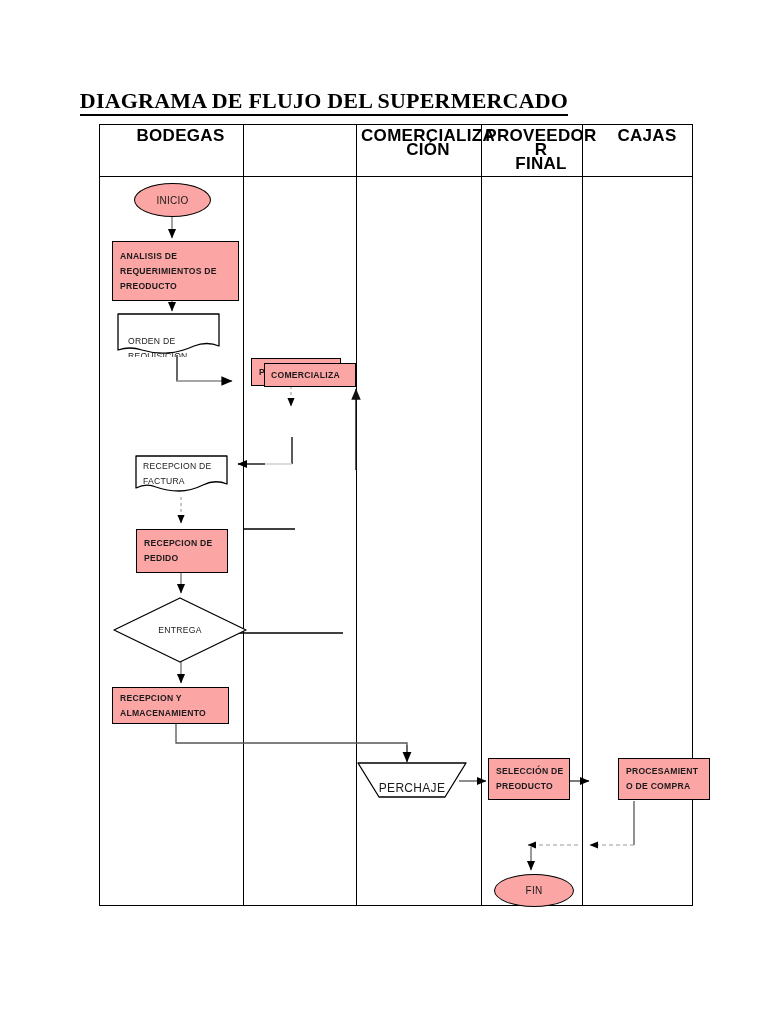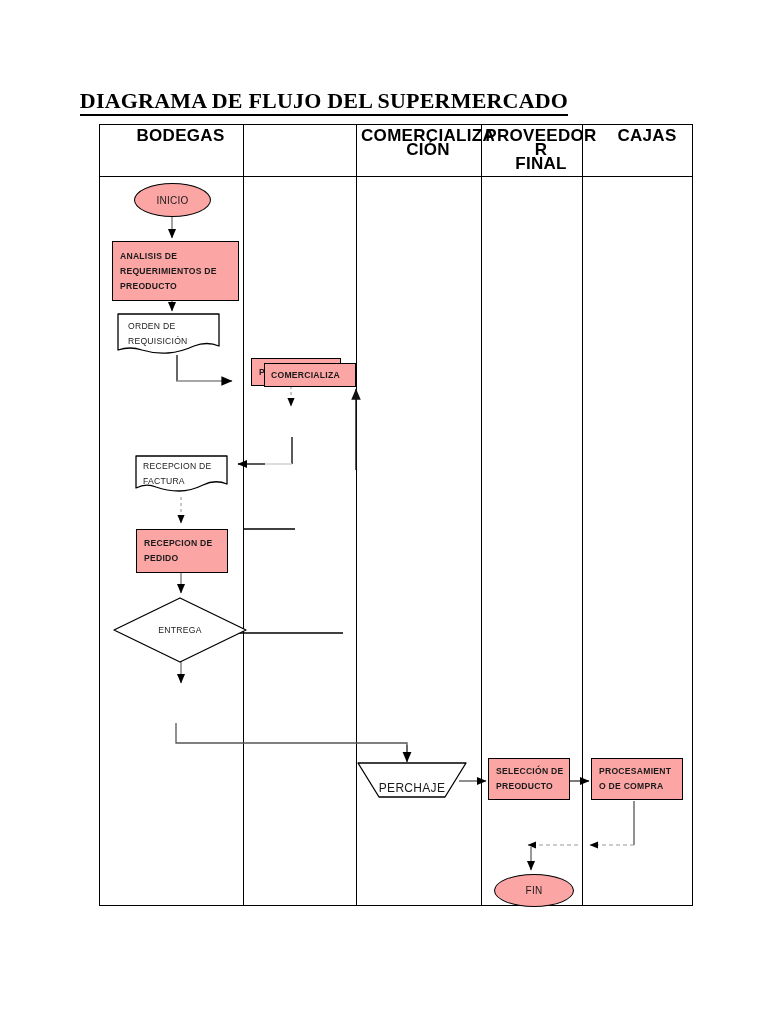--- a/index.html
+++ b/index.html
@@ -117,21 +117,21 @@
     font-size: 10px;
   }
 
   .doc-wrap {
     position: absolute;
   }
   .doc-wrap svg { display: block; }
   .doc-text {
     position: absolute;
     left: 11px;
-    top: 6px;
+    top: 21px;
     font-size: 8.6px;
     line-height: 15px;
     letter-spacing: 0.25px;
     color: #1a1a1a;
   }
 
   .dia-wrap { position: absolute; }
   .dia-wrap svg { display: block; }
   .dia-text {
     position: absolute;
@@ -278,34 +278,38 @@
     <div class="ln">PEDIDO</div>
   </div>
 
   <div class="dia-wrap" style="left:113px; top:597px; width:134px; height:66px;">
     <svg width="134" height="66" viewBox="0 0 134 66">
       <path d="M67,1 L133,33 L67,65 L1,33 Z" fill="#fff" stroke="#000" stroke-width="1.3" stroke-linejoin="round"></path>
     </svg>
     <div class="dia-text">ENTREGA</div>
   </div>
 
+  <div class="shape proc" style="left:112px; top:687px; width:117px; height:37px;">
+    <div class="ln">RECEPCION Y</div>
+    <div class="ln">ALMACENAMIENTO</div>
+  </div>
 
   <div class="trap-wrap clip-box" style="left:357px; top:762px; width:110px; height:36px;">
     <svg width="110" height="36" viewBox="0 0 110 36">
       <path d="M1,1 L109,1 L88,35 L22,35 Z" fill="#fff" stroke="#000" stroke-width="1.3" stroke-linejoin="round"></path>
     </svg>
     <div class="trap-text">PERCHAJE</div>
   </div>
 
   <div class="shape proc" style="left:488px; top:758px; width:82px; height:42px;">
     <div class="ln">SELECCIÓN DE</div>
     <div class="ln">PREODUCTO</div>
   </div>
 
-  <div class="shape proc" style="left:591px; top:758px; width:92px; height:42px;">
+  <div class="shape proc" style="left:618px; top:758px; width:92px; height:42px;">
     <div class="ln">PROCESAMIENT</div>
     <div class="ln">O DE COMPRA</div>
   </div>
 
   <div class="shape term" style="left:494px; top:874px; width:80px; height:33px;">
     <span>FIN</span>
   </div>
 
 </div>
 

